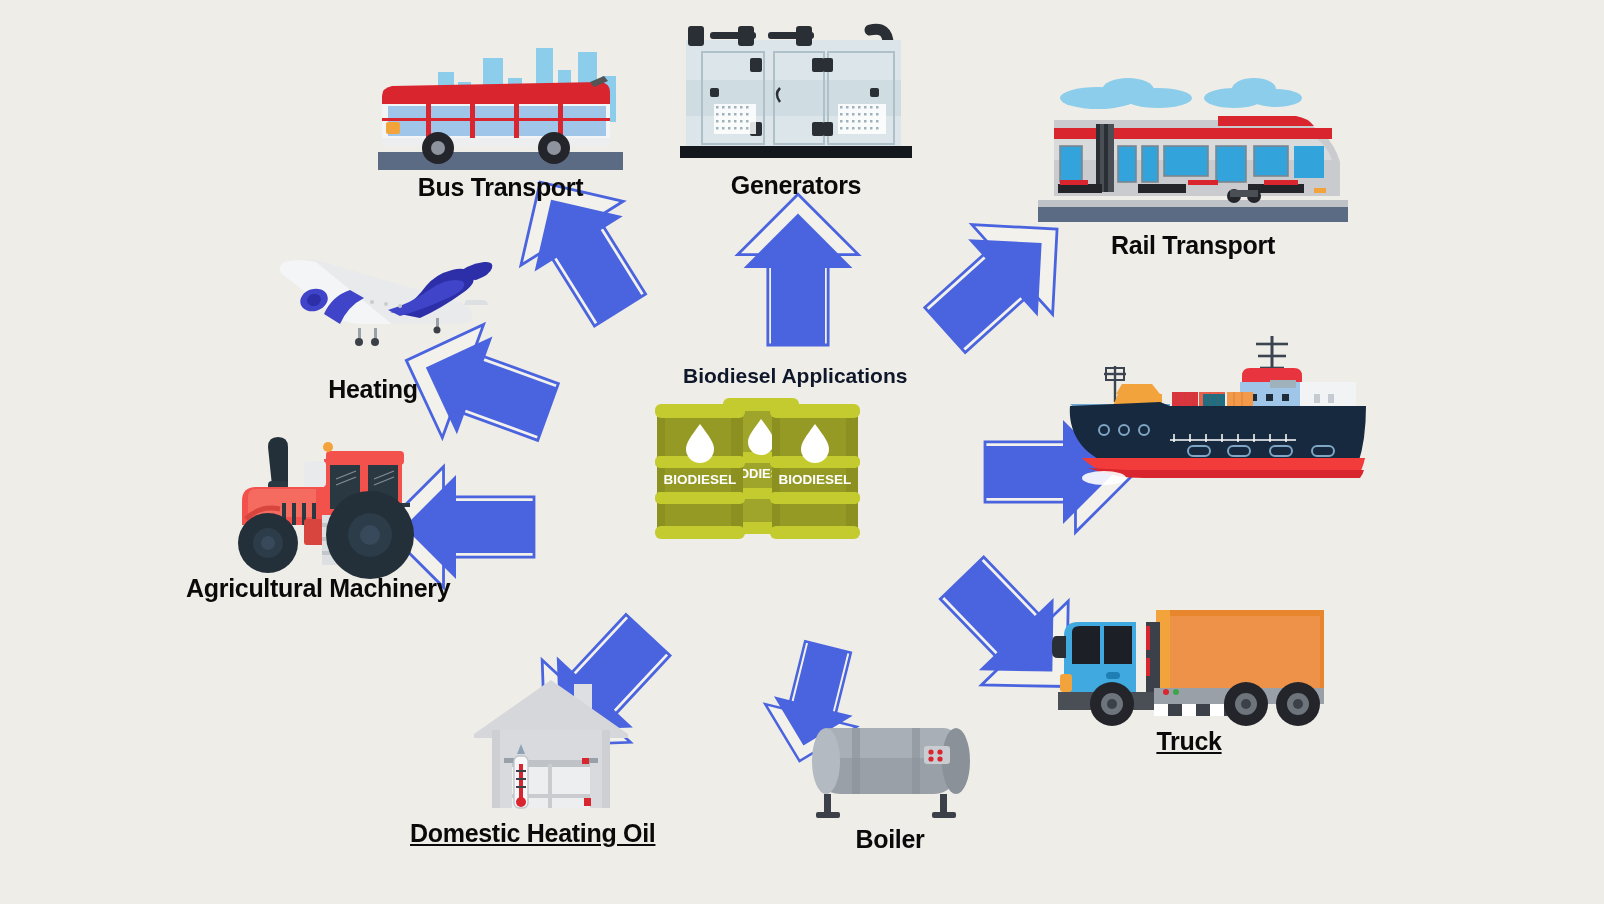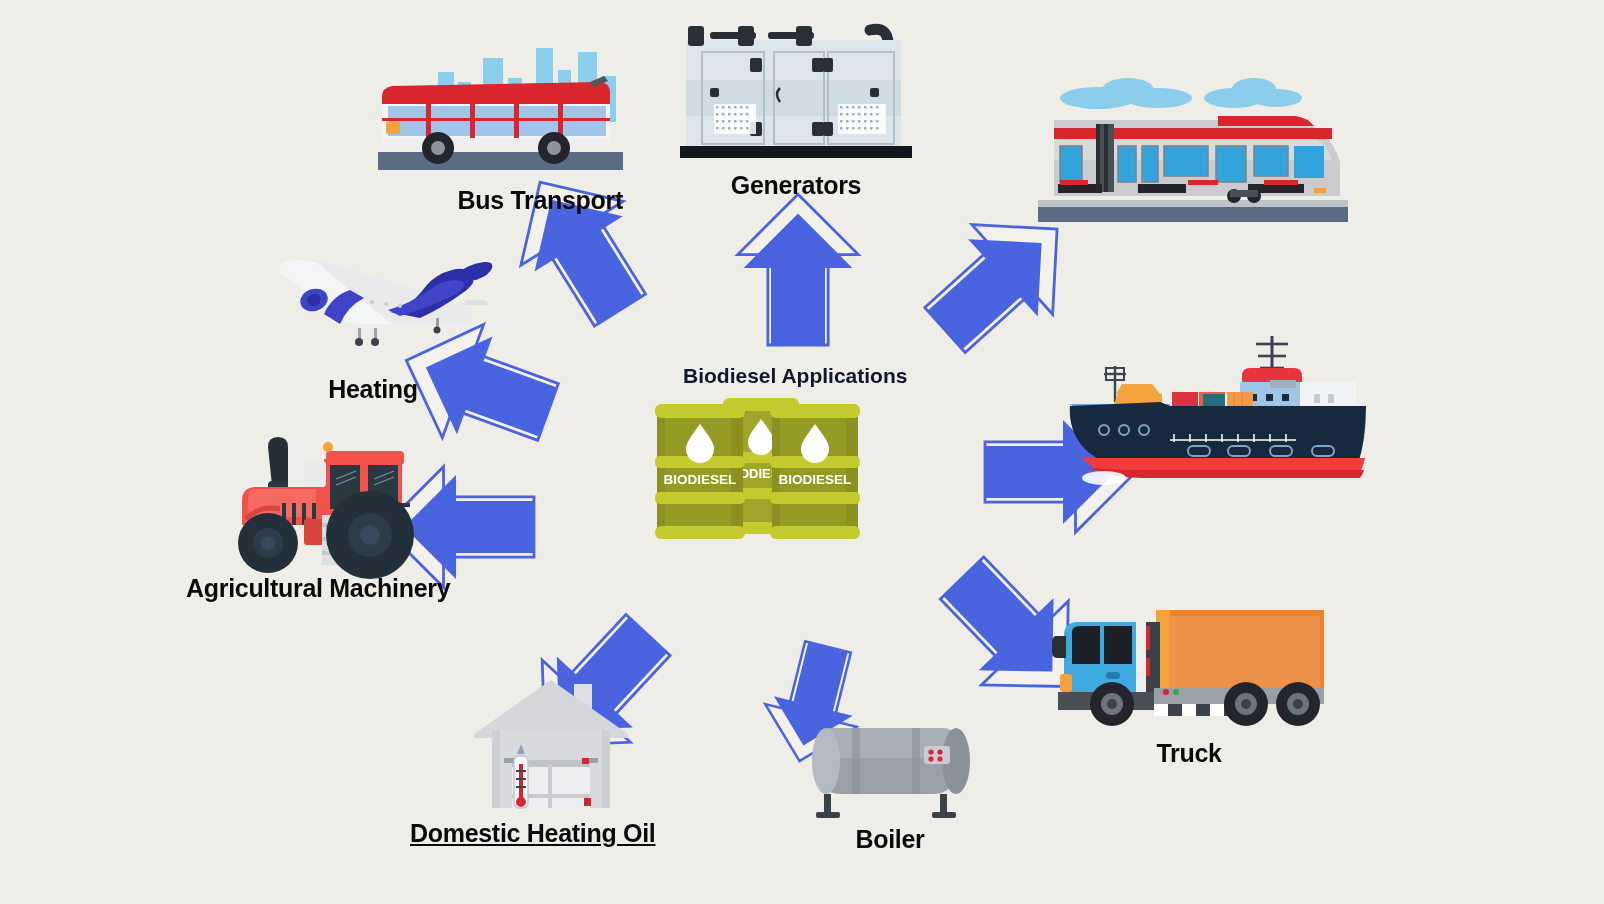--- a/index.html
+++ b/index.html
@@ -162,21 +162,21 @@
         <rect x="4" y="88" width="228" height="3"></rect>
       </g>
       <rect x="4" y="108" width="228" height="8" fill="#EDEEF0"></rect>
       <rect x="8" y="92" width="14" height="12" rx="2" fill="#F2A33C"></rect>
       <path d="M212 52 l14 -6 l4 5 l-14 6 z" fill="#555"></path>
       <circle cx="60" cy="118" r="16" fill="#23252B"></circle>
         <circle cx="60" cy="118" r="7" fill="#8E949E"></circle>
       <circle cx="176" cy="118" r="16" fill="#23252B"></circle>
         <circle cx="176" cy="118" r="7" fill="#8E949E"></circle>
     </svg>
-    <div class="node-label" style="margin-top:17px;width:245px;text-align:right;">Bus Transport</div>
+    <div class="node-label" style="margin-top:4px;width:245px;">Bus Transport</div>
   </div>
 
   <div class="node" style="left:680px;top:18px;">
     <svg width="232" height="142" viewBox="0 0 232 142">
       <path d="M190 12 q18 -4 18 14 v54" stroke="#2A2F36" stroke-width="11" fill="none" stroke-linecap="round"></path>
       <rect x="6" y="22" width="215" height="108" fill="#DCE6EA"></rect>
       <rect x="6" y="62" width="215" height="36" fill="#CFDCE2"></rect>
       <g fill="#2A2F36">
         <rect x="8" y="8" width="16" height="20" rx="3"></rect>
           <rect x="58" y="8" width="16" height="20" rx="3"></rect>
@@ -310,20 +310,21 @@
           <rect x="150" y="108" width="30" height="5"></rect>
         <rect x="226" y="108" width="34" height="5"></rect>
       </g>
       <rect x="0" y="128" width="310" height="7" fill="#BFC2C6"></rect>
       <rect x="0" y="135" width="310" height="15" fill="#5C6B84"></rect>
       <circle cx="196" cy="124" r="7" fill="#23252B"></circle>
         <circle cx="216" cy="124" r="7" fill="#23252B"></circle>
       <rect x="192" y="118" width="28" height="7" fill="#4A4F55"></rect>
       <rect x="276" y="116" width="12" height="5" fill="#F2A33C"></rect>
     </svg>
+    <div class="node-label" style="margin-top:10px;width:310px;">Rail Transport</div>
   </div>
 
   <div class="node" style="left:1058px;top:318px;">
     <svg width="315" height="170" viewBox="0 0 315 170">
       <line x1="214" y1="18" x2="214" y2="66" stroke="#3B4450" stroke-width="3"></line>
       <g stroke="#3B4450" stroke-width="2.6">
         <line x1="198" y1="26" x2="230" y2="26"></line>
           <line x1="200" y1="38" x2="228" y2="38"></line>
         <line x1="202" y1="50" x2="226" y2="50"></line>
       </g>
@@ -439,21 +440,21 @@
       <circle cx="62" cy="116" r="22" fill="#23252B"></circle>
         <circle cx="62" cy="116" r="11" fill="#6E747C"></circle>
       <circle cx="62" cy="116" r="5" fill="#3C4048"></circle>
       <circle cx="196" cy="116" r="22" fill="#23252B"></circle>
         <circle cx="196" cy="116" r="11" fill="#6E747C"></circle>
       <circle cx="196" cy="116" r="5" fill="#3C4048"></circle>
       <circle cx="248" cy="116" r="22" fill="#23252B"></circle>
         <circle cx="248" cy="116" r="11" fill="#6E747C"></circle>
       <circle cx="248" cy="116" r="5" fill="#3C4048"></circle>
     </svg>
-    <div class="node-label" style="margin-top:12px;width:278px;">Truck</div>
+    <div class="node-label" style="margin-top:0;width:278px;text-decoration:underline;">Truck</div>
   </div>
 
   <div class="node" style="left:800px;top:718px;">
     <svg width="180" height="100" viewBox="0 0 180 100">
       <rect x="16" y="10" width="142" height="66" rx="24" fill="#9AA0A8"></rect>
       <rect x="16" y="10" width="142" height="30" rx="15" fill="#A9AFB6"></rect>
       <ellipse cx="26" cy="43" rx="14" ry="33" fill="#B4BAC1"></ellipse>
       <ellipse cx="156" cy="43" rx="14" ry="33" fill="#8B9198"></ellipse>
       <rect x="52" y="10" width="8" height="66" fill="#8B9198" opacity="0.6"></rect>
       <rect x="112" y="10" width="8" height="66" fill="#8B9198" opacity="0.6"></rect>

